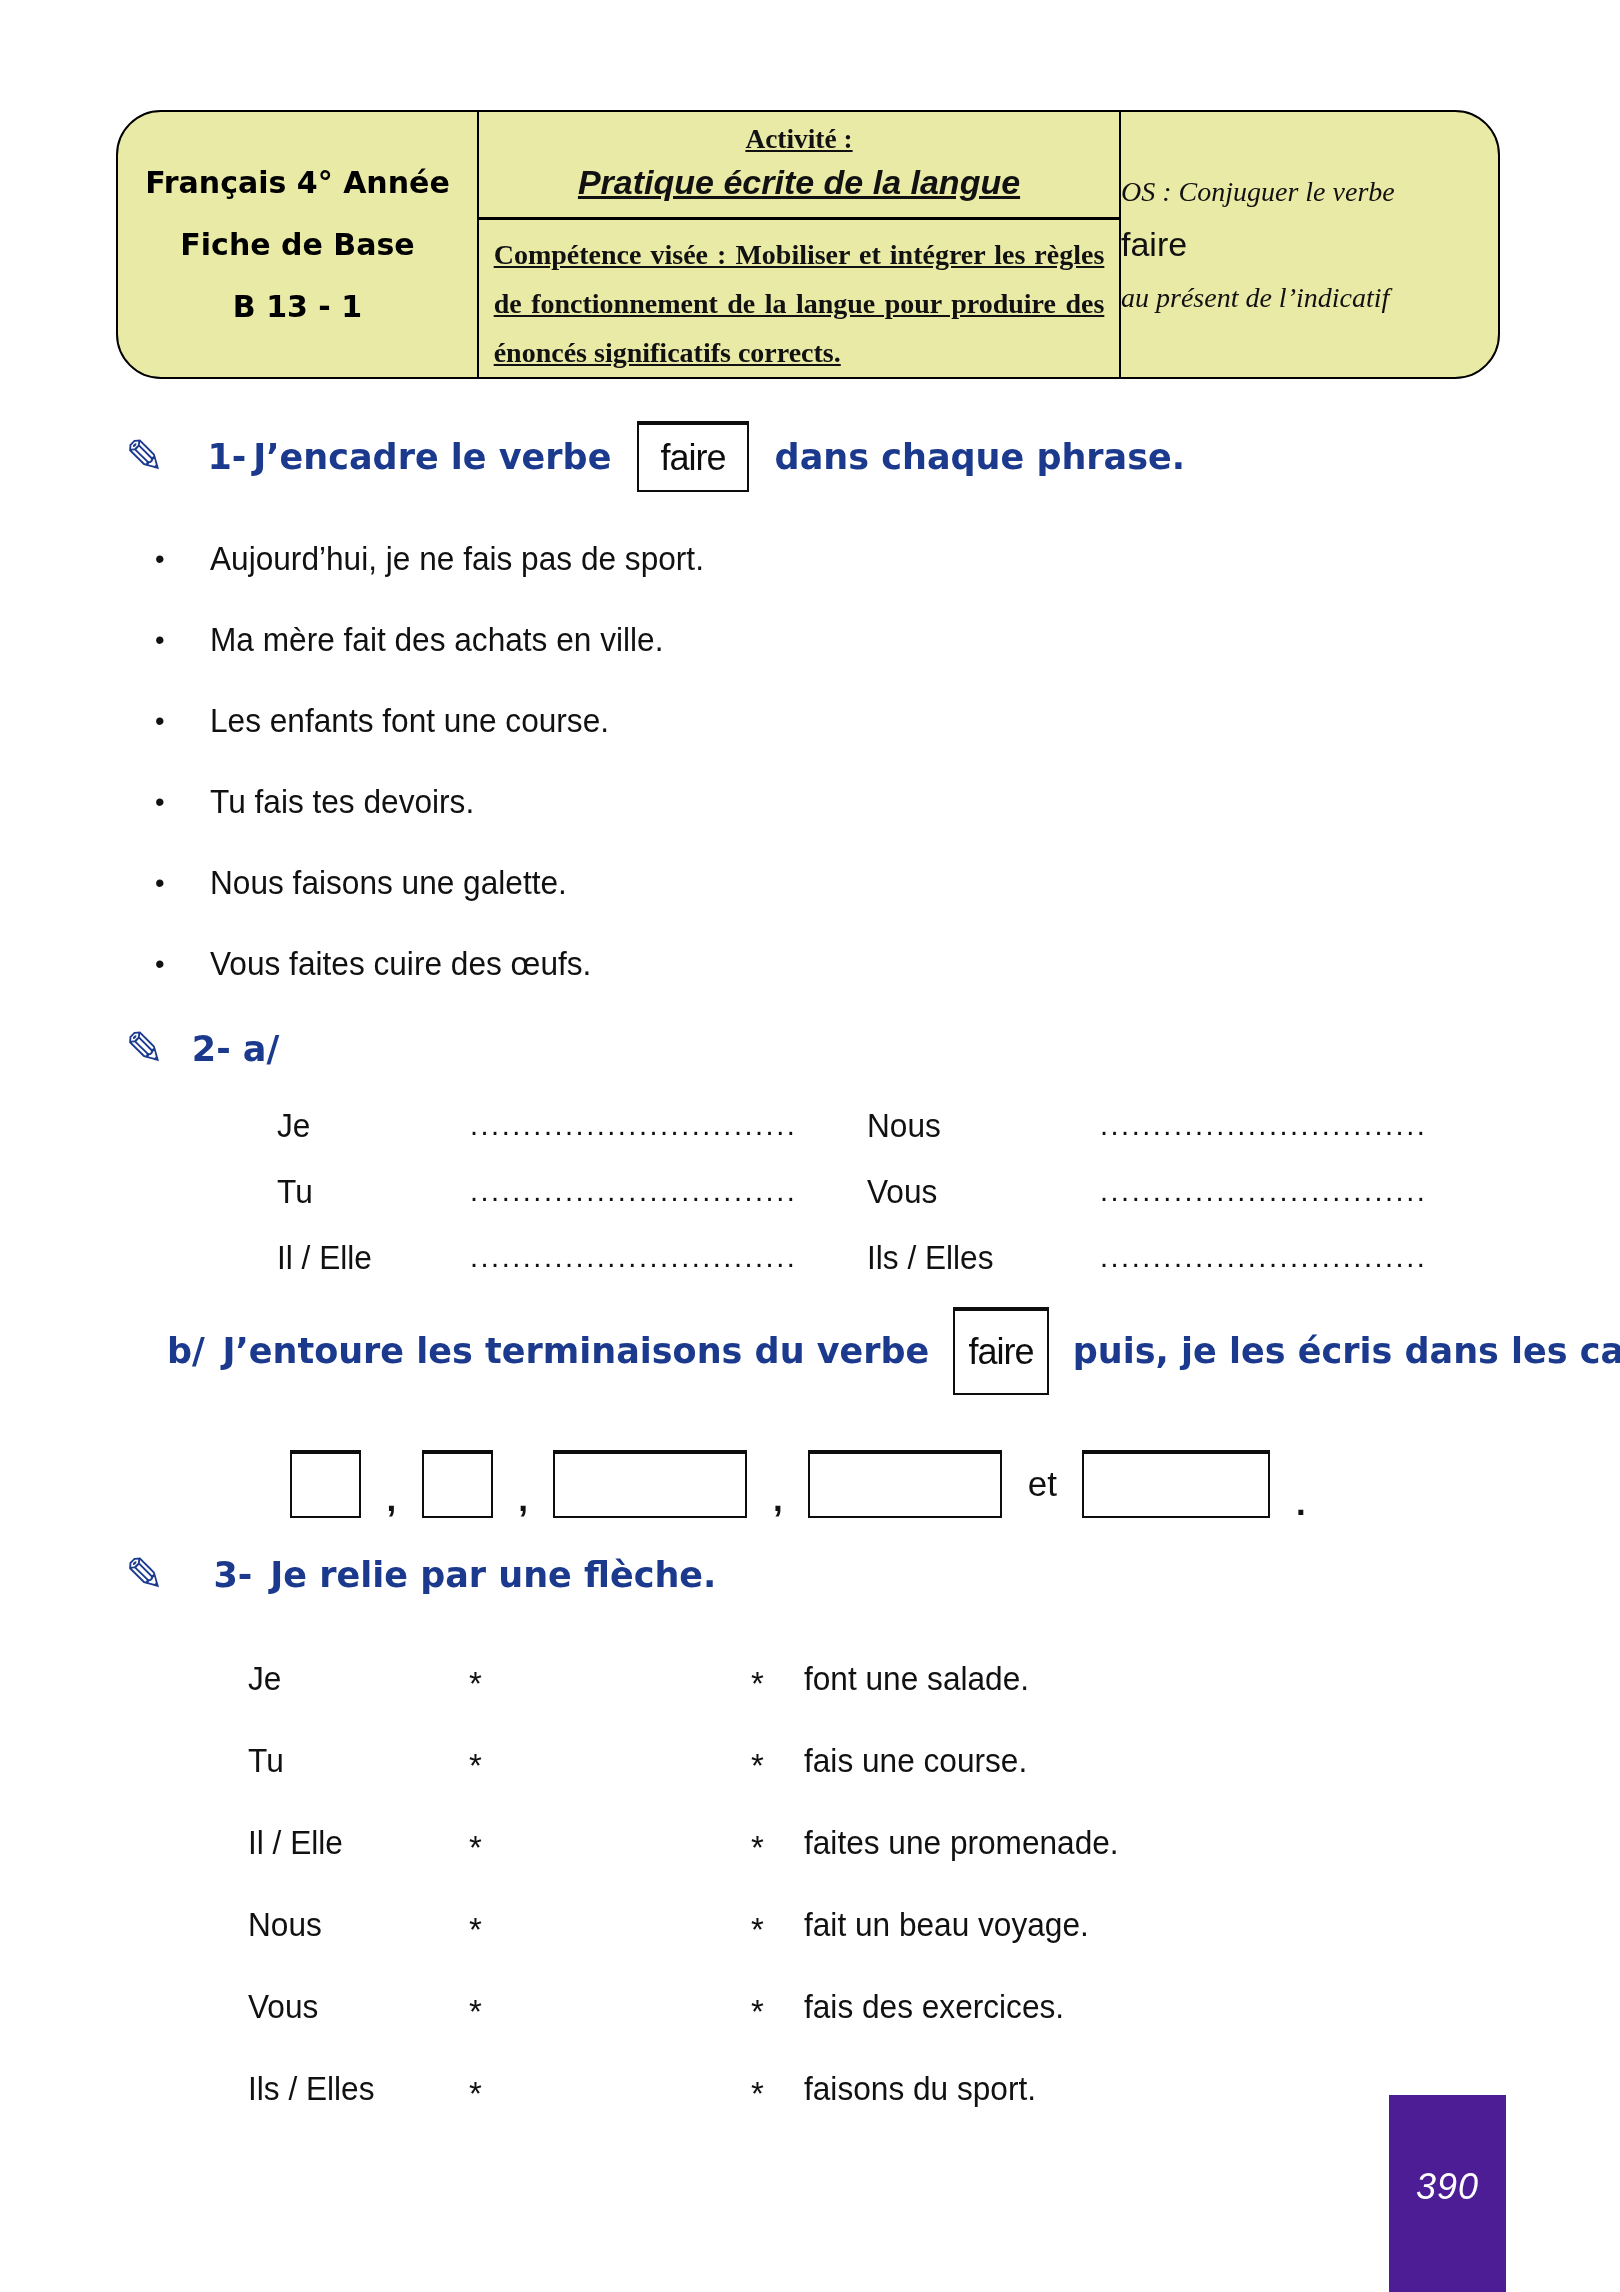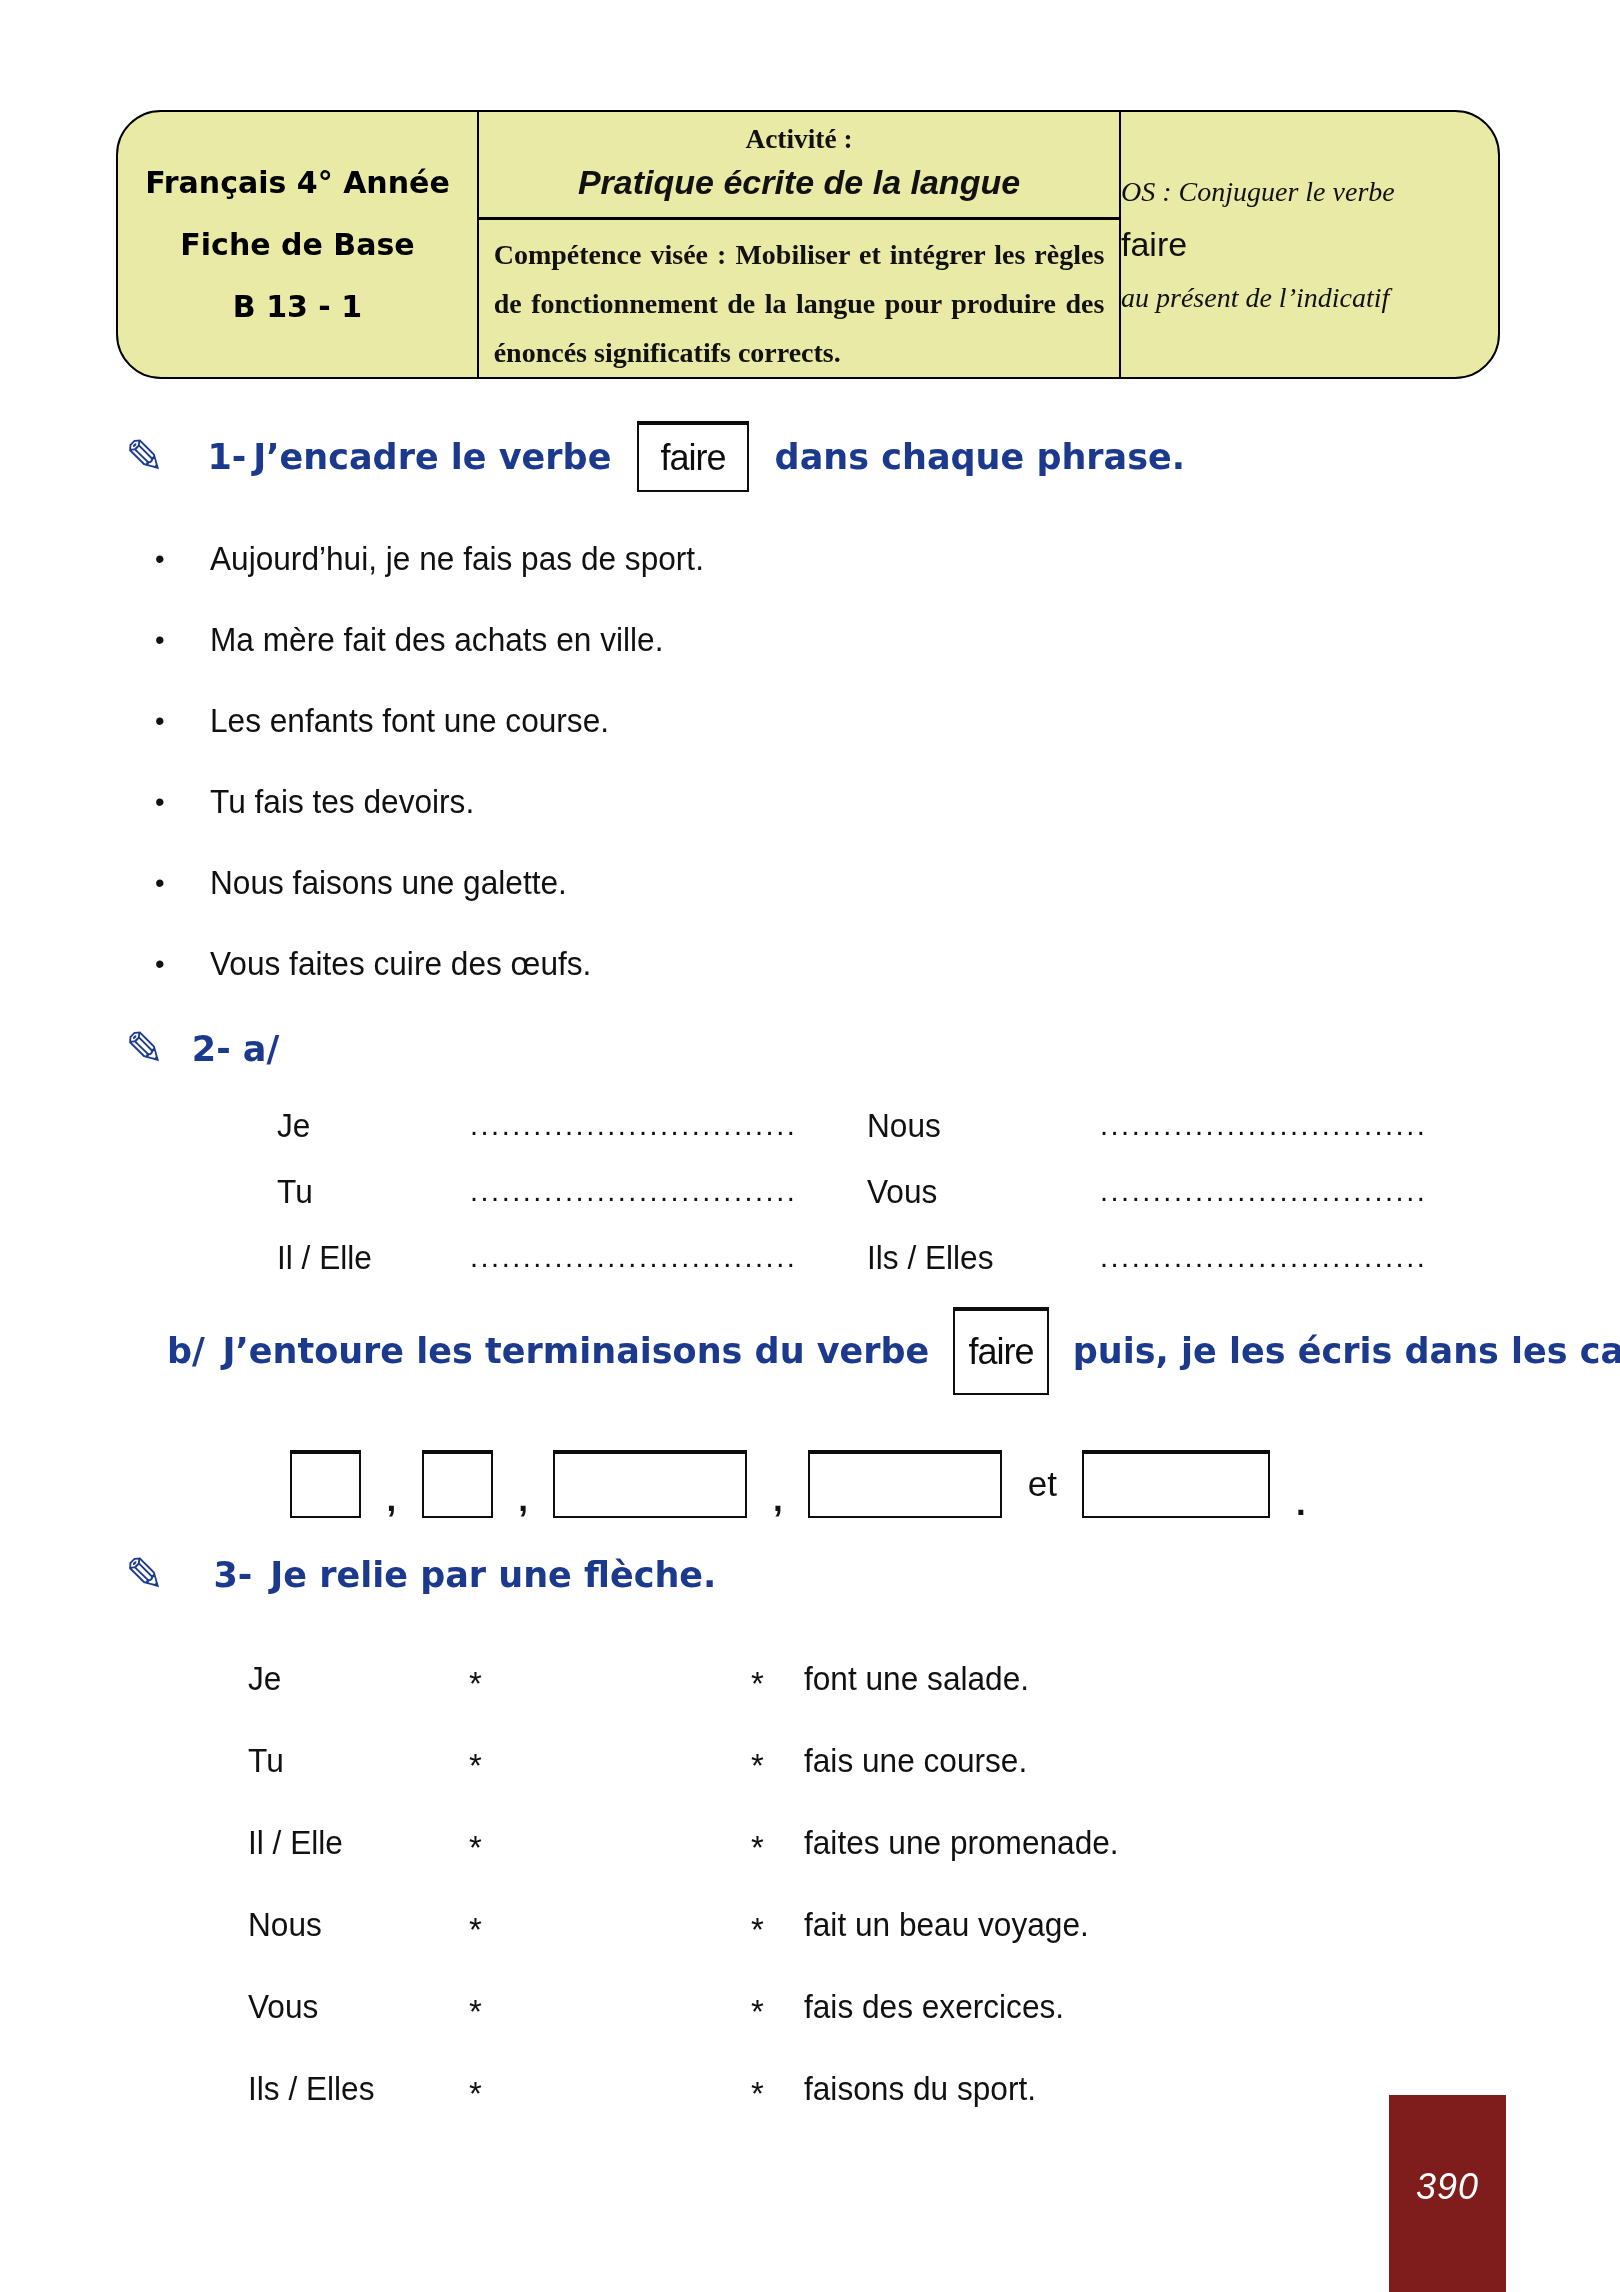--- a/index.html
+++ b/index.html
@@ -13,21 +13,21 @@
     position:absolute; left:116px; top:110px; width:1384px; height:269px;
     display:flex; background:#e9eaa5; border:2.9px solid #000; border-radius:45px;
     box-sizing:border-box;
   }
   .cell-left {
     width:361px; border-right:2.9px solid #000; box-sizing:border-box;
     display:flex; flex-direction:column; justify-content:center; align-items:center;
     font-family:"DejaVu Sans", sans-serif; font-weight:bold; font-size:30px;
     line-height:62px; color:#000000;
   }
-  .cell-mid { width:642px; border-right:2.9px solid #000; box-sizing:border-box; display:flex; flex-direction:column; }
+  .cell-mid { width:642px; border-right:2.9px solid #000; box-sizing:border-box; display:flex; flex-direction:column;text-decoration:underline; }
   .mid-top { height:112px; border-bottom:3.9px solid #000; box-sizing:border-box; text-align:center; }
   .activity-label { font-family:"Liberation Serif", serif; font-weight:bold; font-size:27.4px; margin-top:11.8px; }
   .activity-title { font-family:"Liberation Sans", sans-serif; font-weight:bold; font-style:italic; font-size:34px; margin-top:7.8px; }
   .mid-bottom {
     flex:1; padding:9.8px 14.7px 0 14.7px; font-family:"Liberation Serif", serif;
     font-weight:bold; font-size:28px; line-height:49px; text-align:justify;
   }
   .cell-right {
     flex:1; display:flex; flex-direction:column; justify-content:center; align-items:flex-start;
     font-family:"Liberation Serif", serif; font-weight:normal; font-style:italic; font-size:28px;
@@ -223,18 +223,18 @@
     <span class="star">*</span>
     <span class="star">*</span>
     <span class="narrow">fais des exercices.</span>
 
     <span class="narrow">Ils / Elles</span>
     <span class="star">*</span>
     <span class="star">*</span>
     <span class="narrow">faisons du sport.</span>
   </div>
 
-  <div class="page-num-block" style="background: #7f1d1d;">
+  <div class="page-num-block" style="background: #4c1d95;">
     <span>390</span>
   </div>
 
 </div>
 
 
 </body></html>

